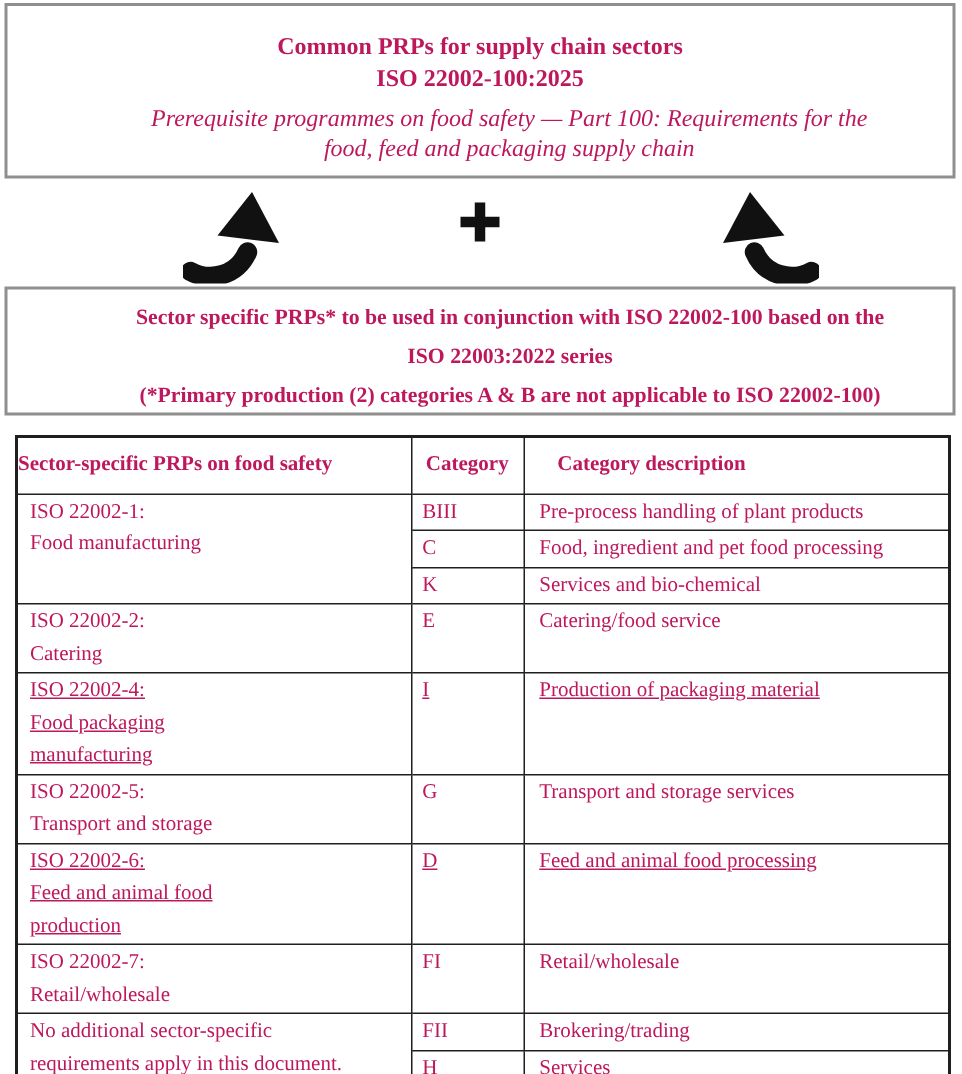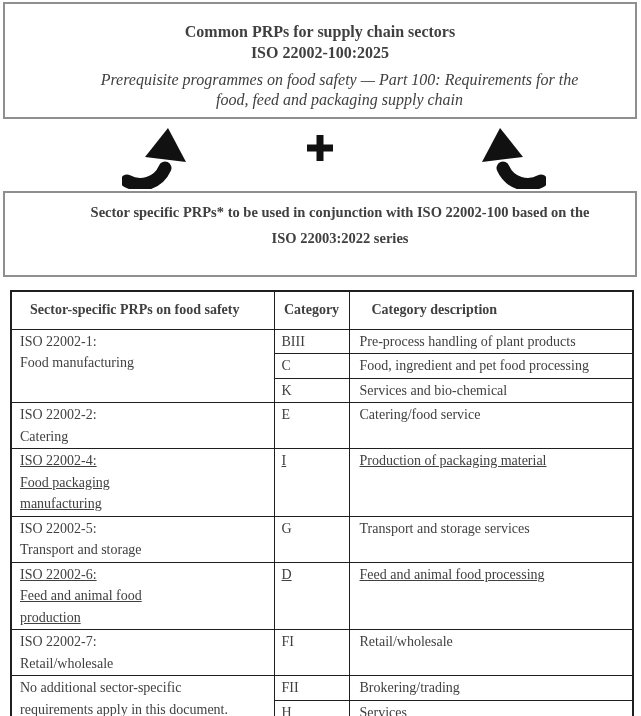--- a/index.html
+++ b/index.html
@@ -2,21 +2,21 @@
 <html><head>
 <meta charset="utf-8">
 <style>
   html, body { margin: 0; padding: 0; background: #ffffff; }
   .page {
     position: relative;
     width: 641px;
     height: 716px;
     background: #ffffff;
     font-family: "Liberation Serif", "DejaVu Serif", serif;
-    color: #404040;
+    color: #be185d;
     overflow: hidden;
   }
 
   
   .top-box {
     position: absolute;
     left: 3px; right: 4px; top: 2px; height: 117px;
     border: 2px solid #8f8f8f;
     box-sizing: border-box;
     text-align: center;
@@ -70,21 +70,21 @@
     box-sizing: border-box;
     overflow: hidden;
   }
   .prp-table { border: 2px solid #1f1f1f; }
   .prp-table th {
     font-weight: bold;
     height: 38px;
     vertical-align: middle;
     text-align: left;
   }
-  .th-sector   { padding-left: 18px; margin-top: 48px; }
+  .th-sector   { padding-left: 0; margin-top: 48px; }
   .th-category { text-align: center !important; }
   .th-desc     { padding-left: 22px; }
 
   .prp-table td {
     vertical-align: top;
     line-height: 21.5px;
     padding-top: 1px;
   }
   .cell-sector { padding-left: 8px;  white-space: pre-line; padding-right: 4px; }
   .cell-cat    { padding-left: 7px; }
@@ -119,20 +119,21 @@
     </svg>
     <svg class="arrow arrow-right" viewBox="0 0 68 62" aria-hidden="true">
       <path d="M5,54 C18,61 36,57 43,41" fill="none" stroke="#111111" stroke-width="13" stroke-linecap="round"></path>
       <polygon points="46,1 23,30 64,35" fill="#111111"></polygon>
     </svg>
   </div>
 
   <div class="middle-box">
     <div class="mline">Sector specific  PRPs* to be used in conjunction with ISO 22002-100 based on the</div>
     <div class="mline">ISO 22003:2022  series</div>
+    <div class="mline">(*Primary production (2) categories A &amp; B are not applicable to ISO 22002-100)</div>
   </div>
 
   <table class="prp-table">
     <colgroup>
       <col style="width:263px">
       <col style="width:75px">
       <col style="width:284px">
     </colgroup>
     <thead>
       <tr>

